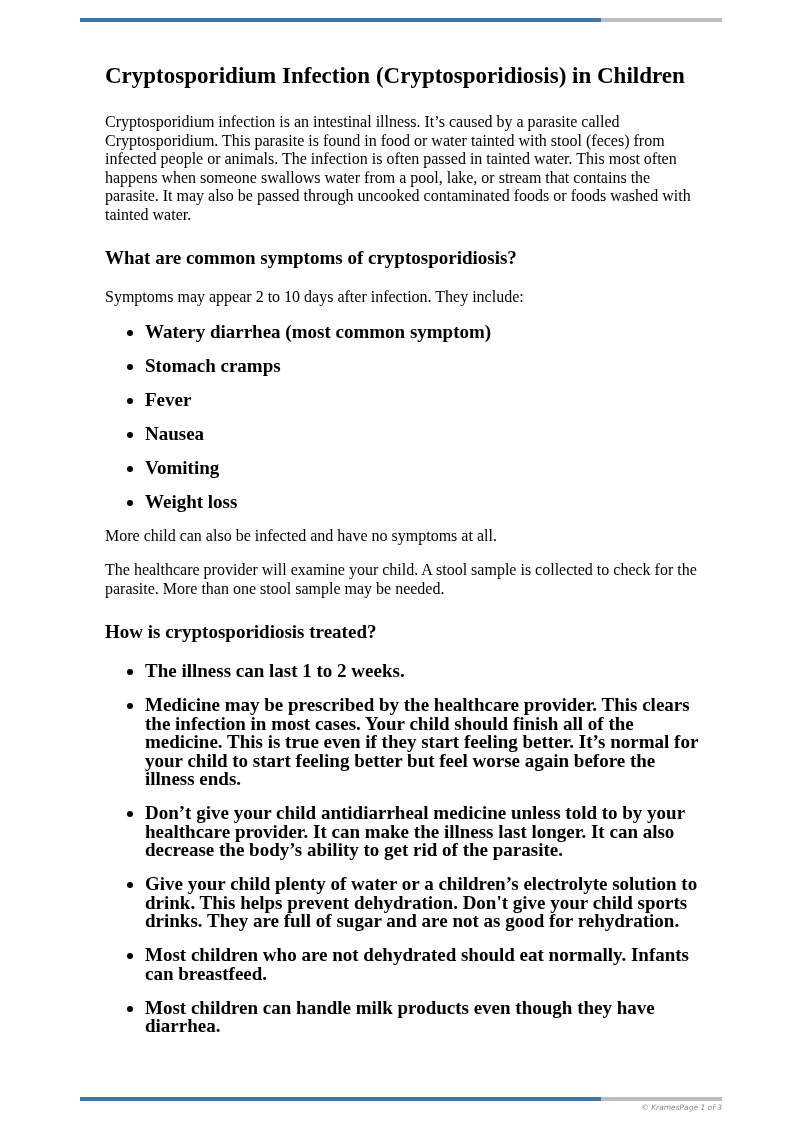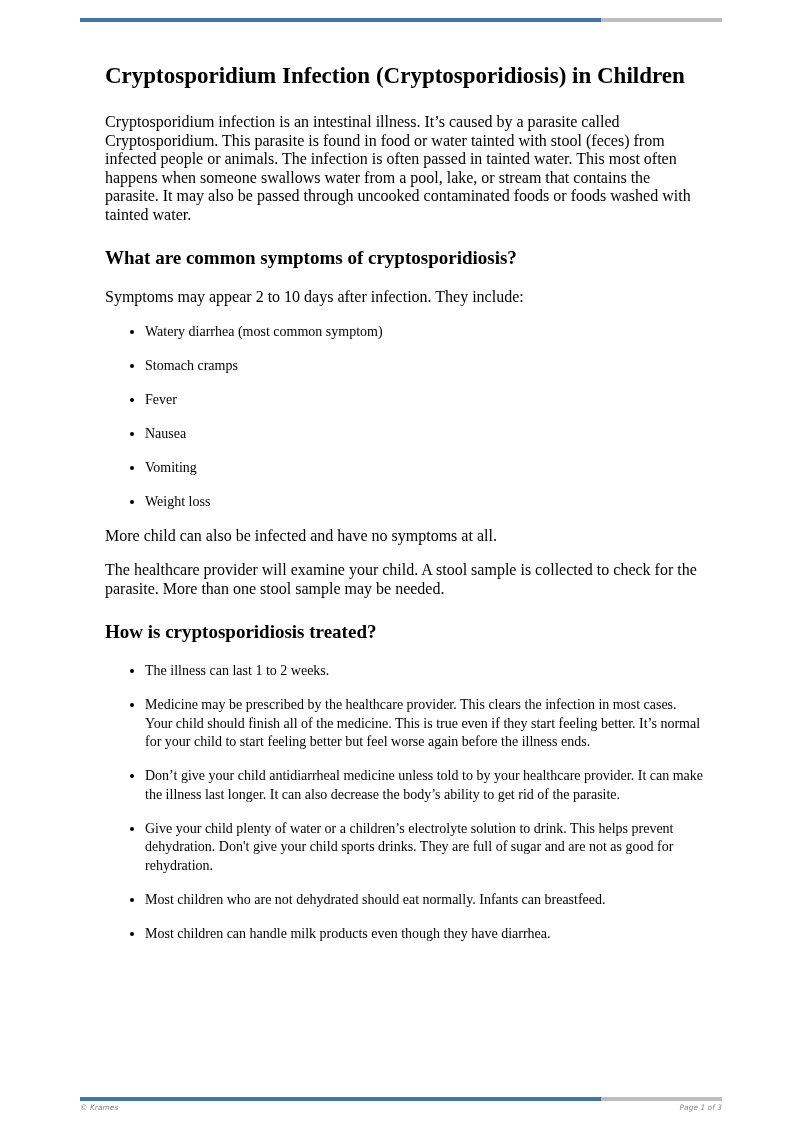--- a/index.html
+++ b/index.html
@@ -8,23 +8,23 @@
   .bar { position: absolute; left: 80px; width: 642px; height: 4px; display: flex; }
   .bar .blue { background: #3f76a8; width: 521px; height: 100%; }
   .bar .gray { background: #bdbdbd; flex: 1; height: 100%; }
   .top-bar { top: 18px; }
   .bottom-bar { top: 1097px; }
   .content { position: absolute; left: 105px; top: 57px; width: 600px; }
   h1 { font-size: 23px; line-height: 37px; margin: 0 0 19px 0; font-weight: bold; }
   h2 { font-size: 19px; line-height: 28px; margin: 20px 0 16px 0; font-weight: bold; }
   p { font-size: 16px; line-height: 18.5px; margin: 0 0 16px 0; }
   ul { margin: 0 0 14px 0; padding-left: 40px; }
-  li { font-size: 14px; line-height: 18.5px; margin-bottom: 15.5px; }
+  li { font-size: 19px; line-height: 18.5px; margin-bottom: 15.5px; font-weight: bold; }
   .footer { position: absolute; top: 1103px; left: 80px; width: 642px; display: flex;
-            justify-content: space-between; font-family: "DejaVu Sans", sans-serif;
+            justify-content: flex-end; font-family: "DejaVu Sans", sans-serif;
             font-size: 7.5px; font-style: italic; color: #888; }
 </style>
 </head>
 <body>
 
 <div class="bar top-bar">
   <div class="blue"></div>
   <div class="gray"></div>
 </div>
 

